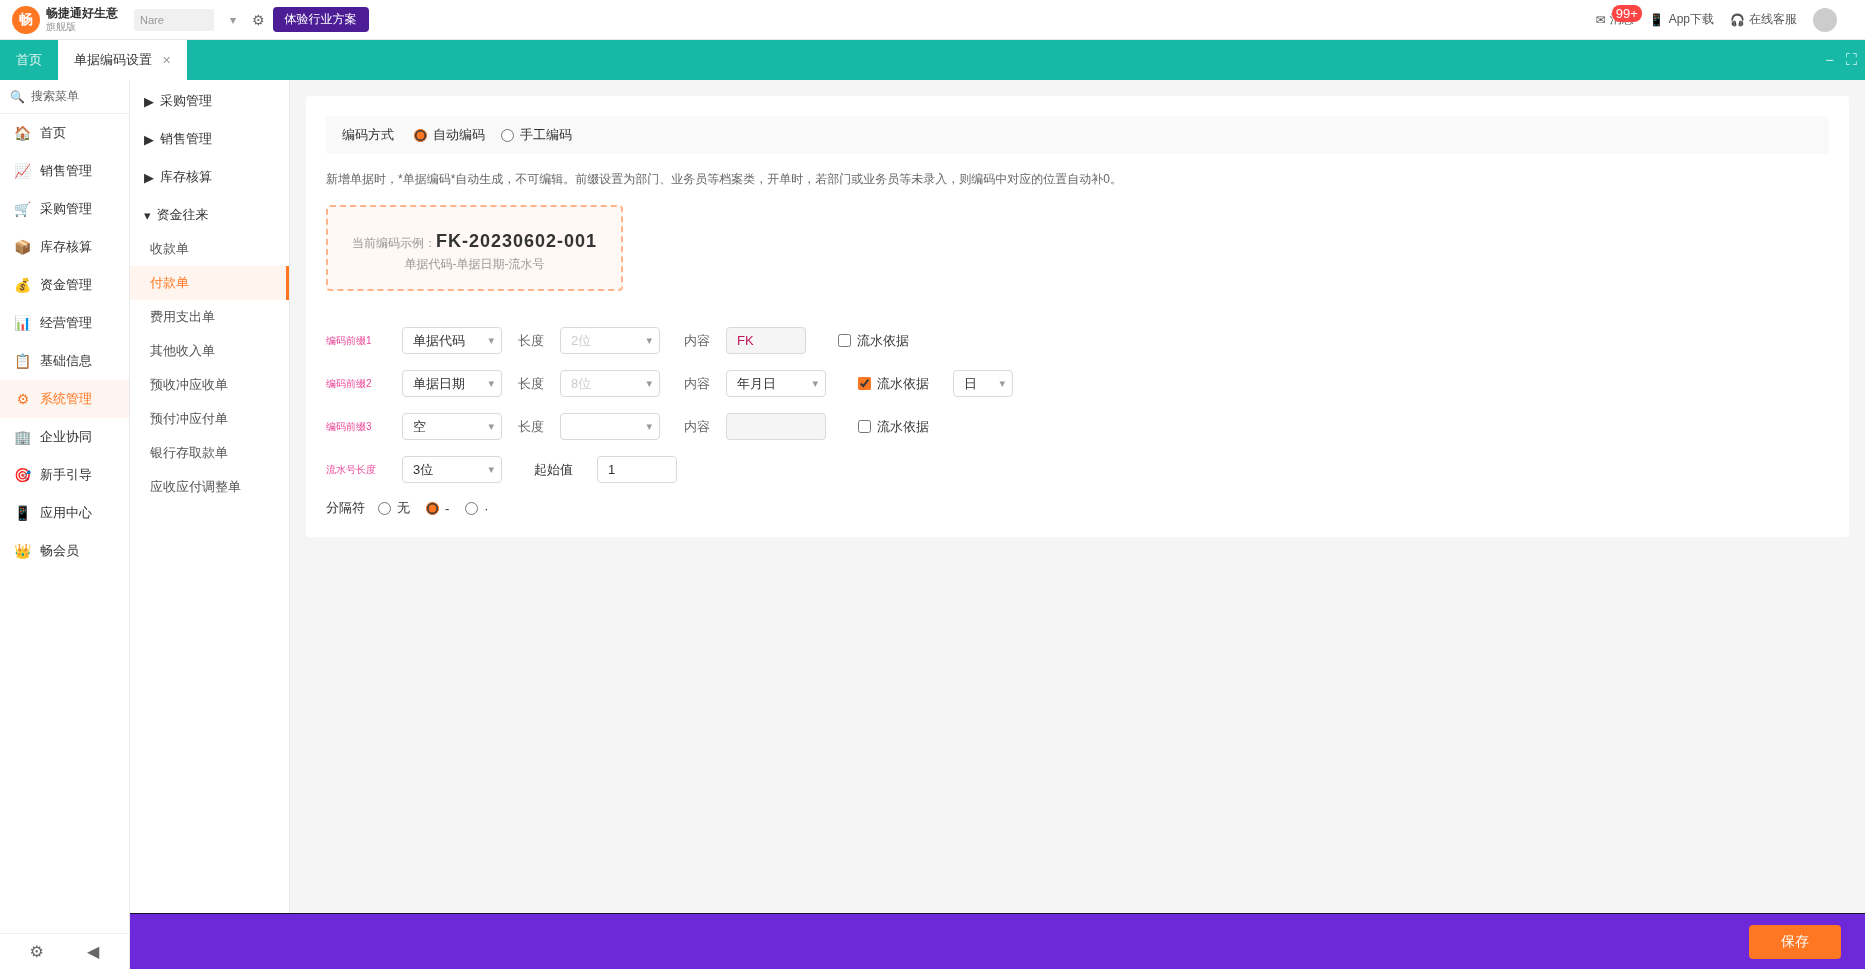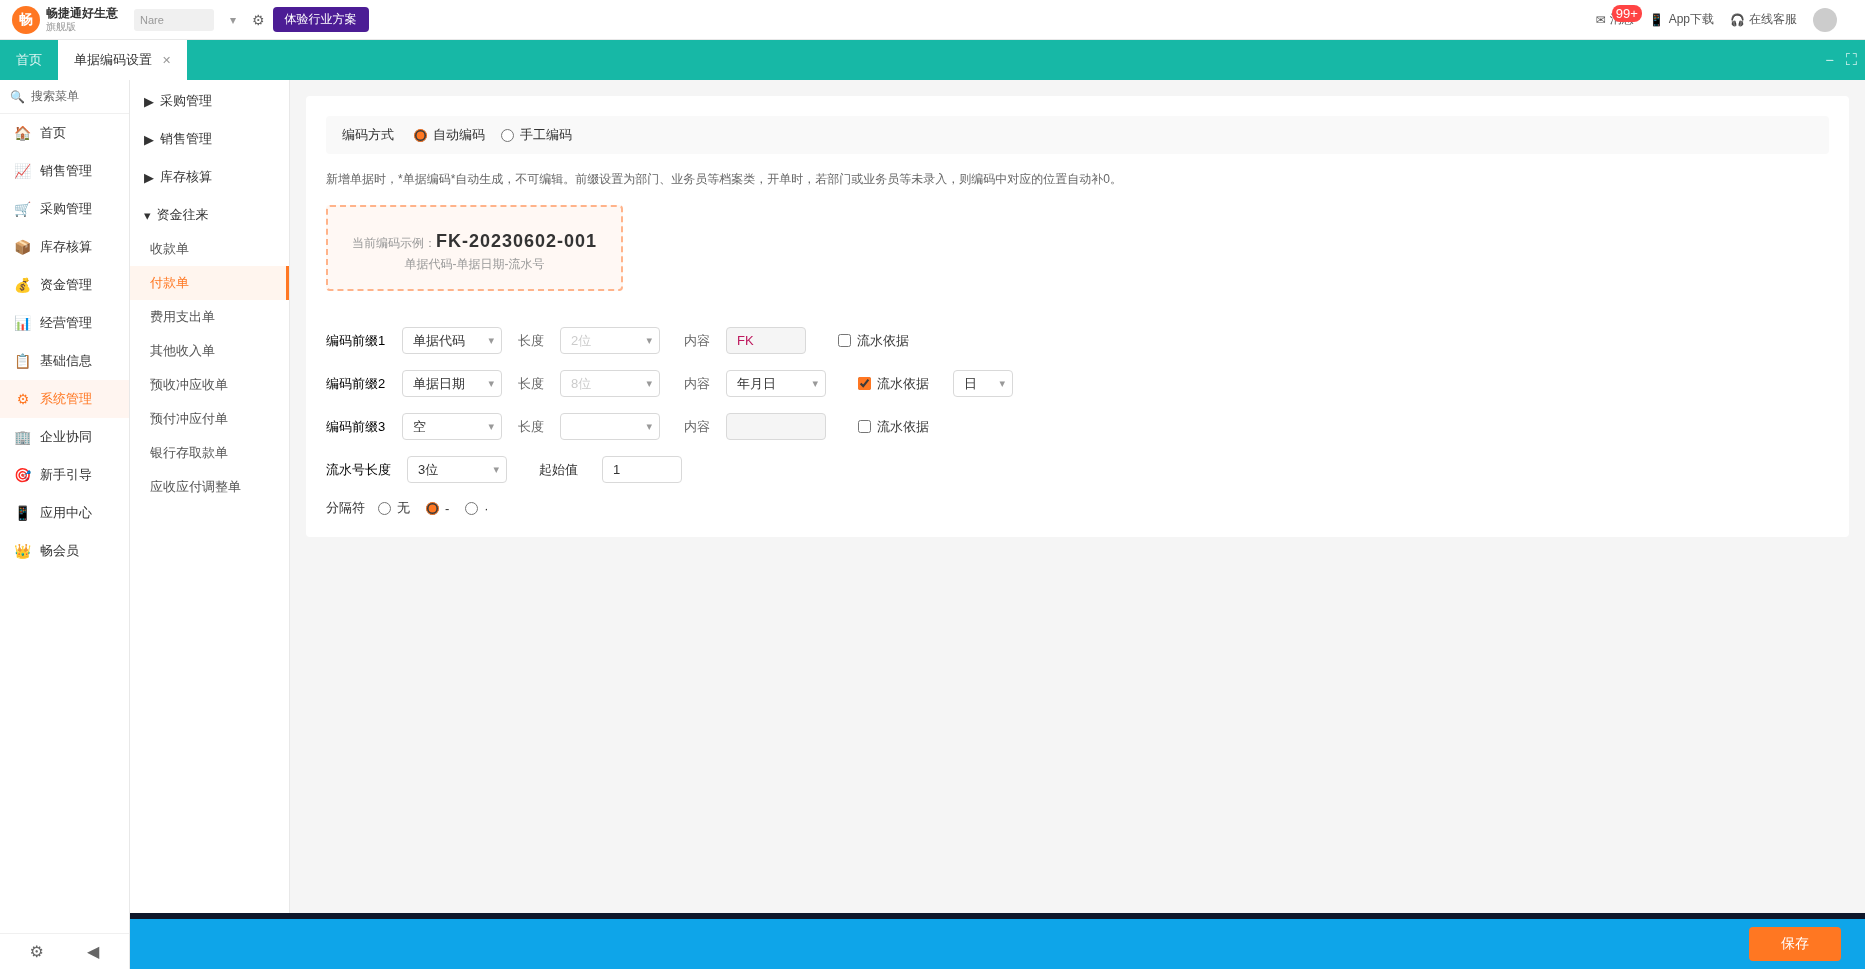--- a/index.html
+++ b/index.html
@@ -198,21 +198,21 @@
     }
     .checkbox-input { accent-color: #ff7722; }
 
     
     .form-row {
       display: flex;
       align-items: center;
       gap: 16px;
       margin-bottom: 16px;
     }
-    .form-label { font-size: 13px; color: #000000; min-width: 60px; }
+    .form-label { font-size: 10px; color: #ec4899; min-width: 60px; }
     .form-select {
       border: 1px solid #d9d9d9;
       border-radius: 4px;
       padding: 5px 28px 5px 10px;
       font-size: 13px;
       color: #333;
       background: #fff;
       appearance: none;
       cursor: pointer;
       min-width: 100px;
@@ -253,22 +253,22 @@
       align-items: center;
       gap: 12px;
       margin-top: 8px;
     }
 
     
     .bottom-bar {
       position: fixed;
       bottom: 0; left: 130px; right: 0;
       height: 56px;
-      background: #0ea5e9;
-      border-top: 6px solid #0f172a;
+      background: #6d28d9;
+      border-top: 1px solid #0f172a;
       display: flex;
       align-items: center;
       justify-content: flex-end;
       padding: 0 24px;
     }
     .btn-save {
       background: #ff7722;
       color: #fff;
       border: none;
       padding: 8px 32px;

